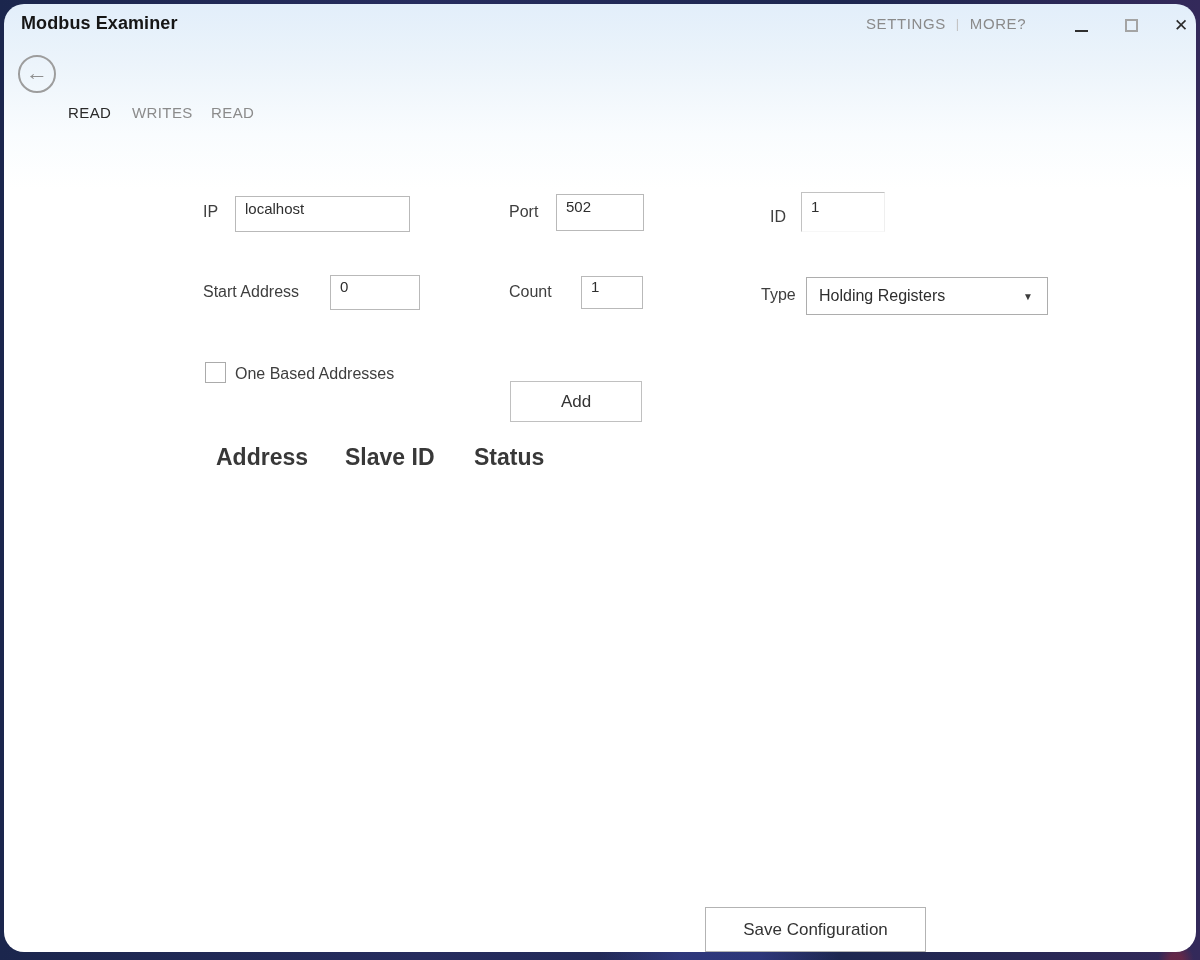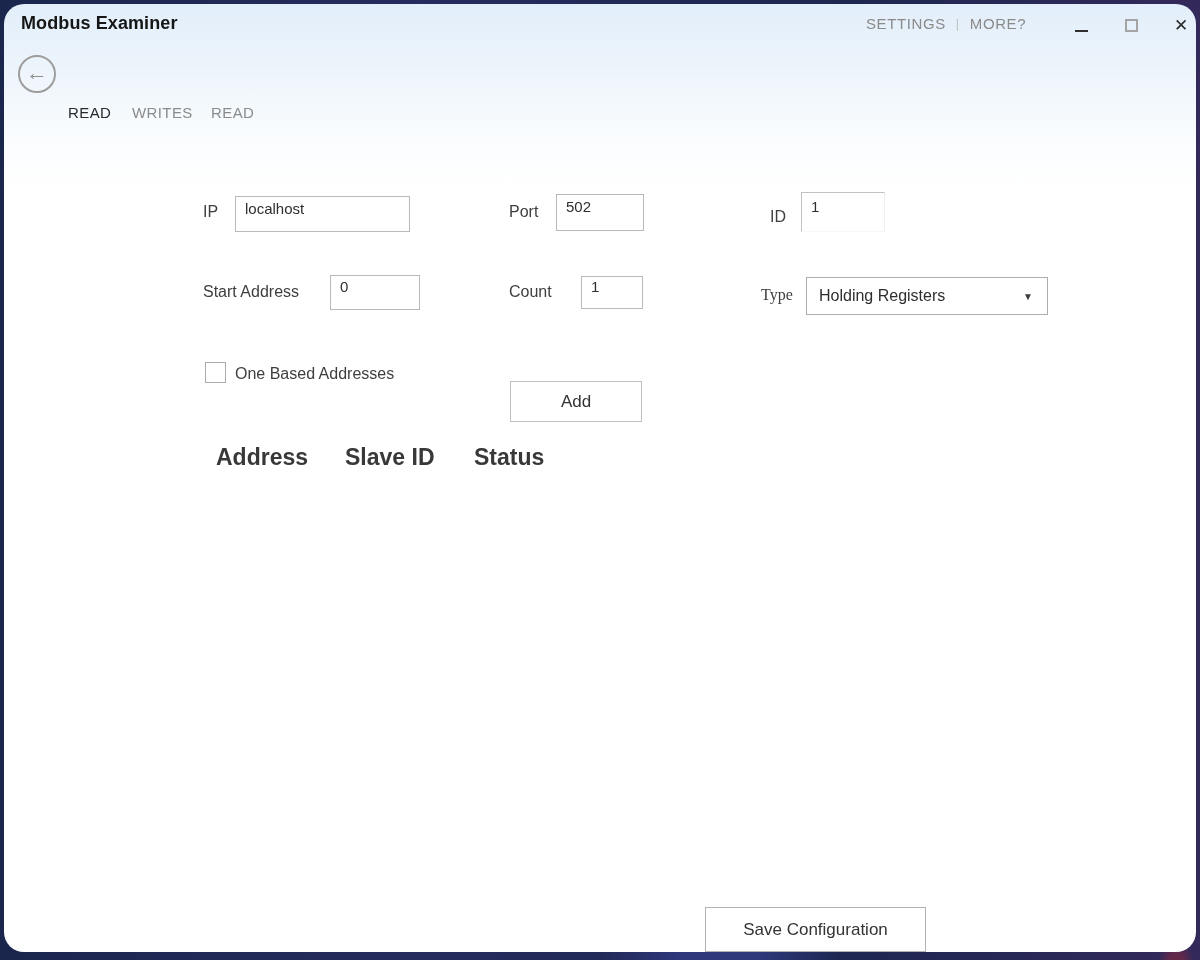--- a/index.html
+++ b/index.html
@@ -49,21 +49,21 @@
   .lbl-ip { left:199px; top:199px; }
   .in-ip { left:231px; top:192px; width:175px; height:36px; }
   .lbl-port { left:505px; top:199px; }
   .in-port { left:552px; top:190px; width:88px; height:37px; }
   .lbl-id { left:766px; top:204px; }
   .in-id { left:797px; top:188px; width:84px; height:40px; }
   .lbl-sa { left:199px; top:279px; }
   .in-sa { left:326px; top:271px; width:90px; height:35px; }
   .lbl-count { left:505px; top:279px; }
   .in-count { left:577px; top:272px; width:62px; height:33px; }
-  .lbl-type { left:757px; top:282px;font-family:Liberation Serif, serif; }
+  .lbl-type { left:757px; top:282px; }
   .combo { left:802px; top:273px; width:242px; height:38px; background:#fff; border:1px solid #adadad;
     display:flex; align-items:center; padding-left:12px; font-size:16px; color:#2e2e2e; }
   .combo .caret { position:absolute; right:14px; top:13px; font-size:10px; color:#3c3c3c; }
 
   .checkbox { left:201px; top:358px; width:21px; height:21px; background:#fff; border:1px solid #ababab; }
   .lbl-cb { left:231px; top:361px; }
 
   .btn { background:#fff; border:1px solid #b3b3b3; color:#333; display:flex; align-items:center; justify-content:center;
     font-family:"Liberation Sans",sans-serif; cursor:default;margin-top:20px; }
   .btn-add { left:506px; top:357px; width:132px; height:41px; font-size:17px; border-color:#c0c0c0; }

